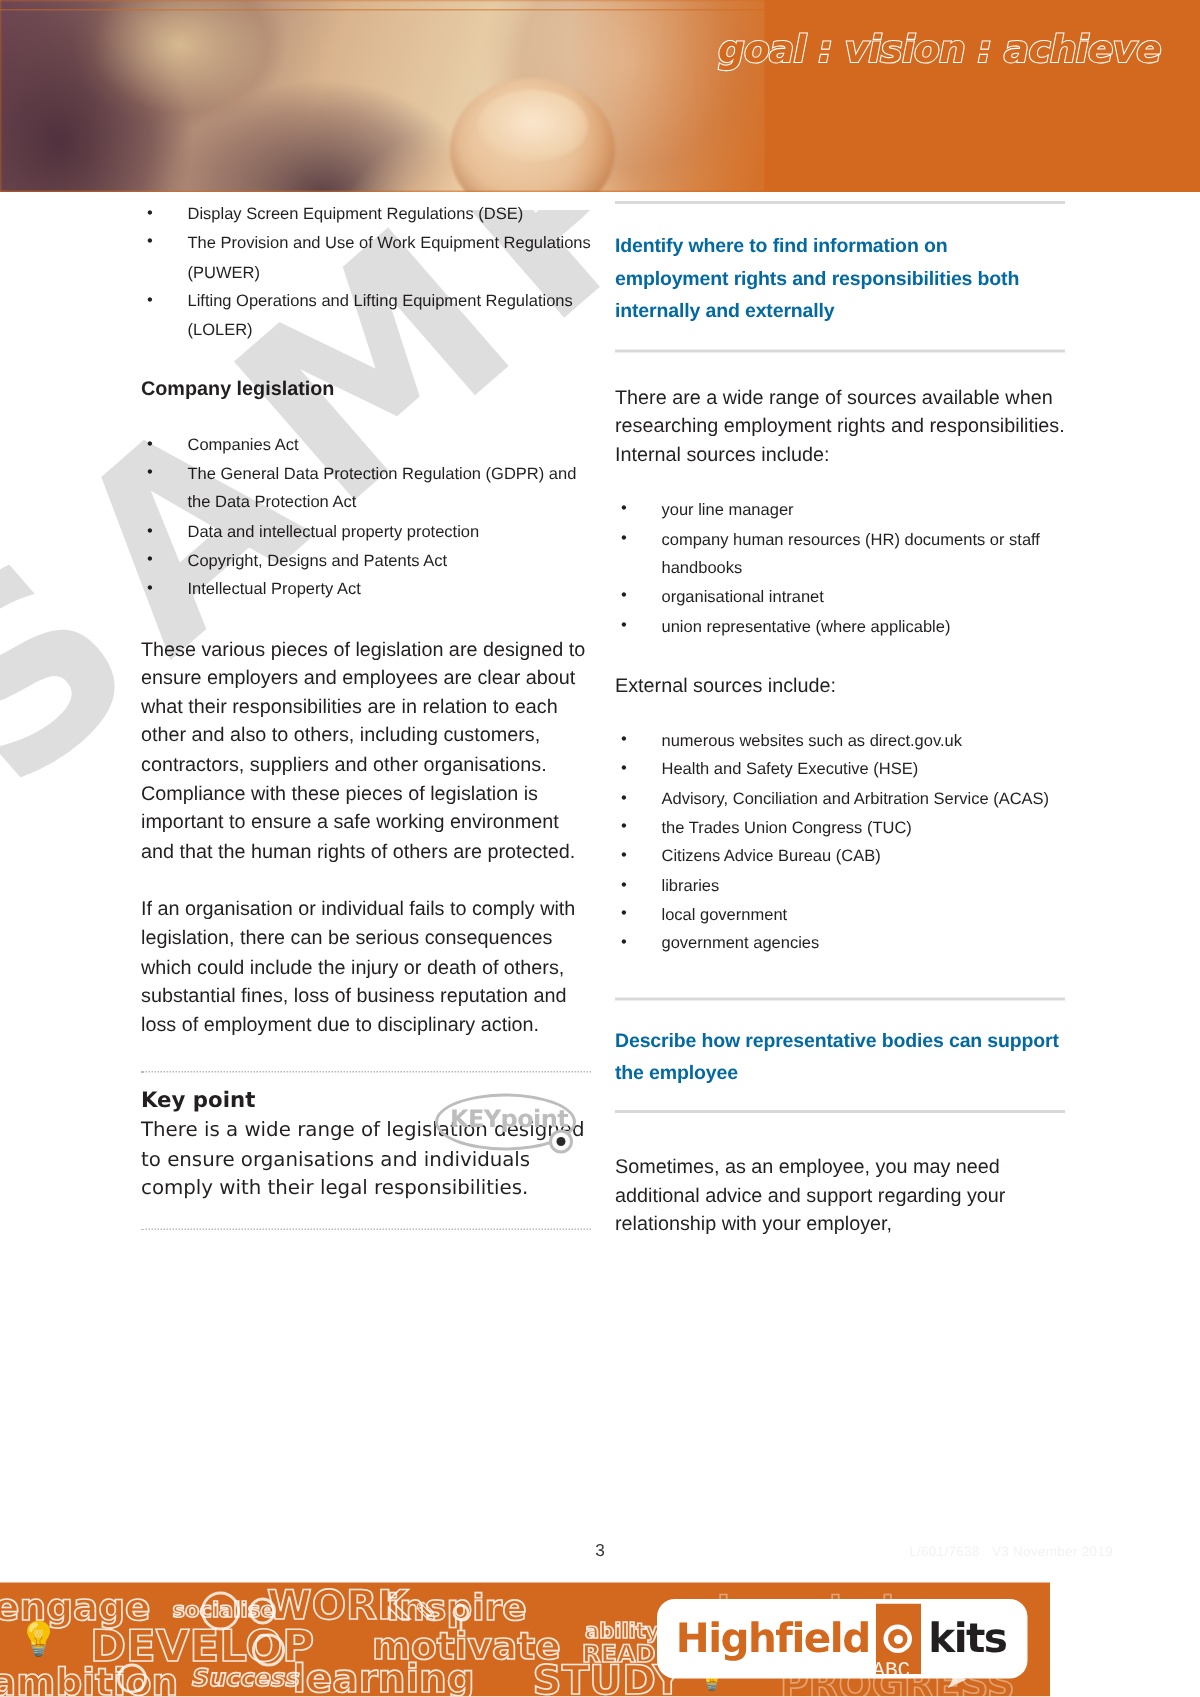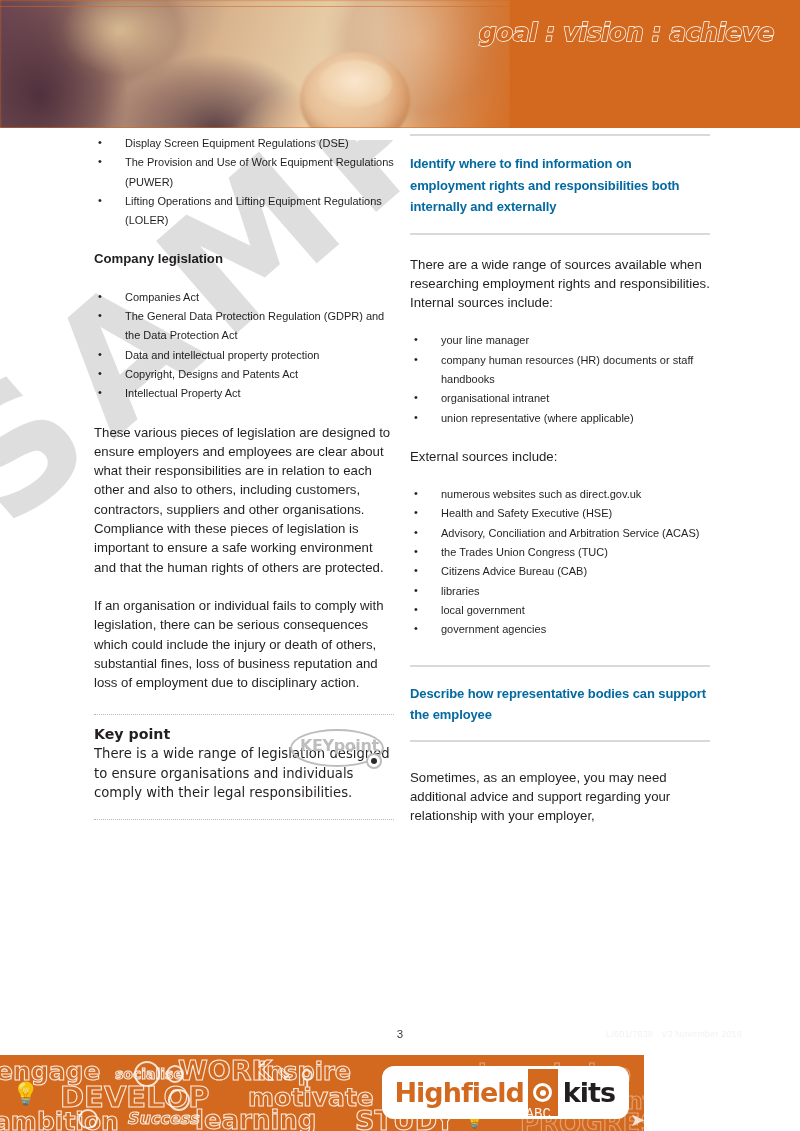--- a/index.html
+++ b/index.html
@@ -268,21 +268,21 @@
     font-size: 9px;
     color: #f2f2f2;
     letter-spacing: 0.2px;
     white-space: nowrap;
   }
 
   
   .footer-banner {
     position: absolute;
     left: 0; top: 1055px;
-    width: 644px; height: 76px;
+    width: 700px; height: 76px;
     background: #d2691e;
     overflow: hidden;
     z-index: 4;
   }
   .fb-word {
     position: absolute;
     font-family: "DejaVu Sans", sans-serif;
     font-weight: 700;
     color: rgba(210,105,30,0);
     -webkit-text-stroke: 1.1px rgba(255,255,255,0.85);

